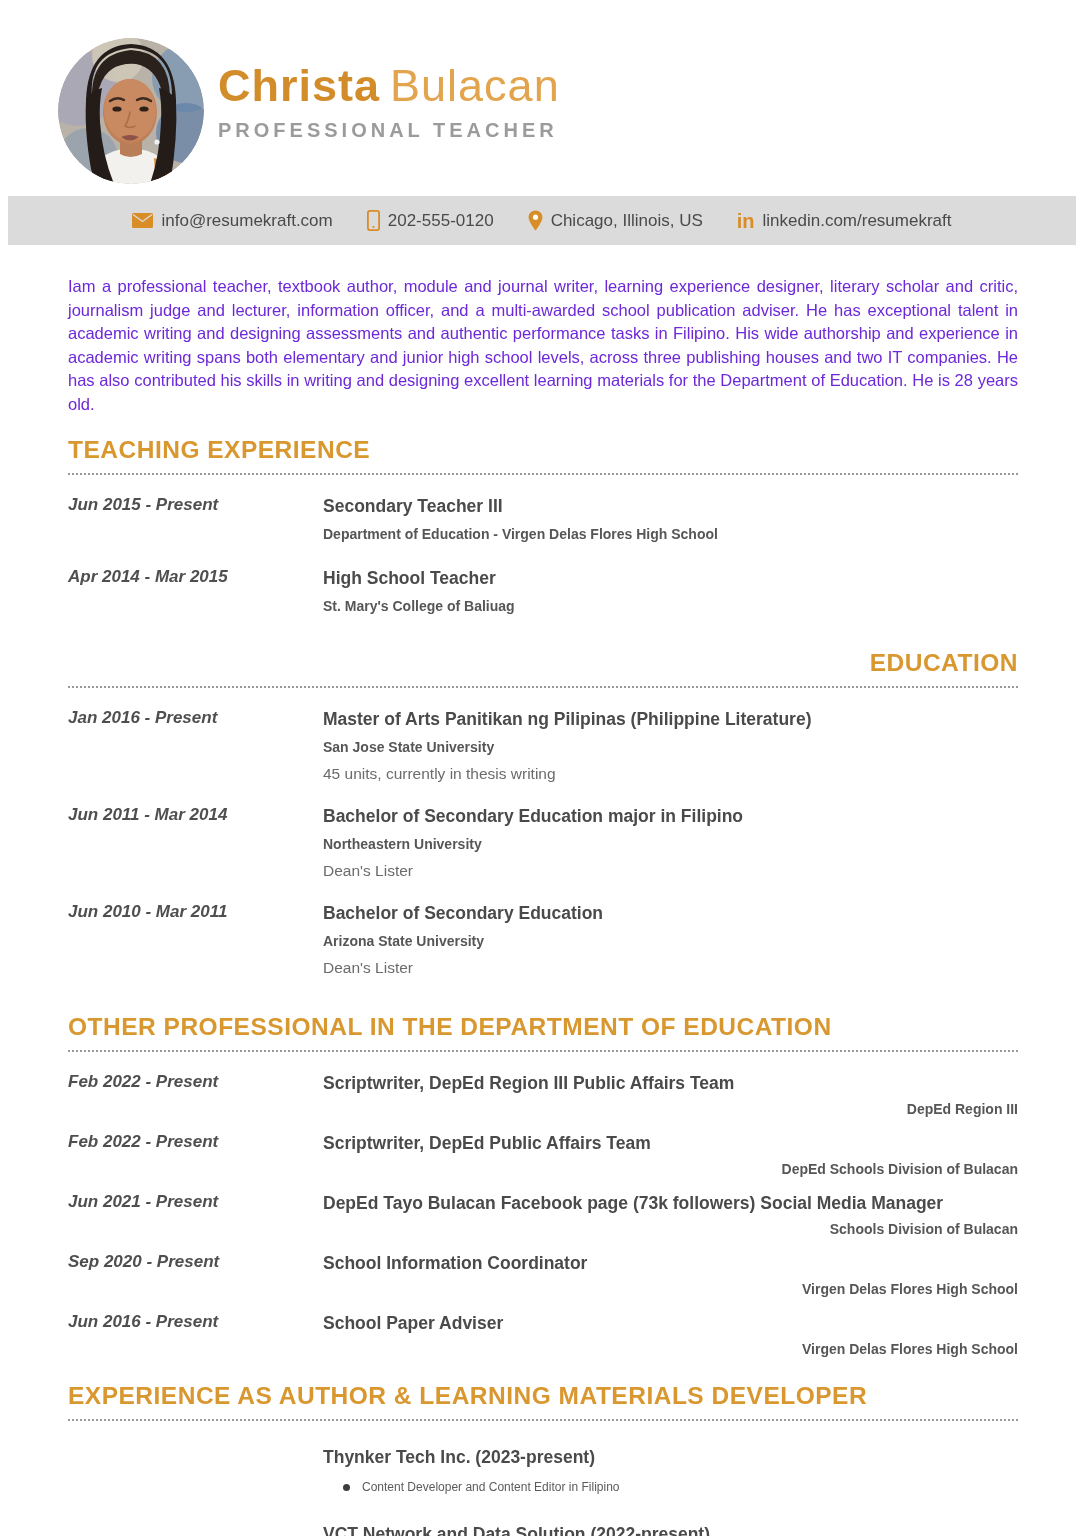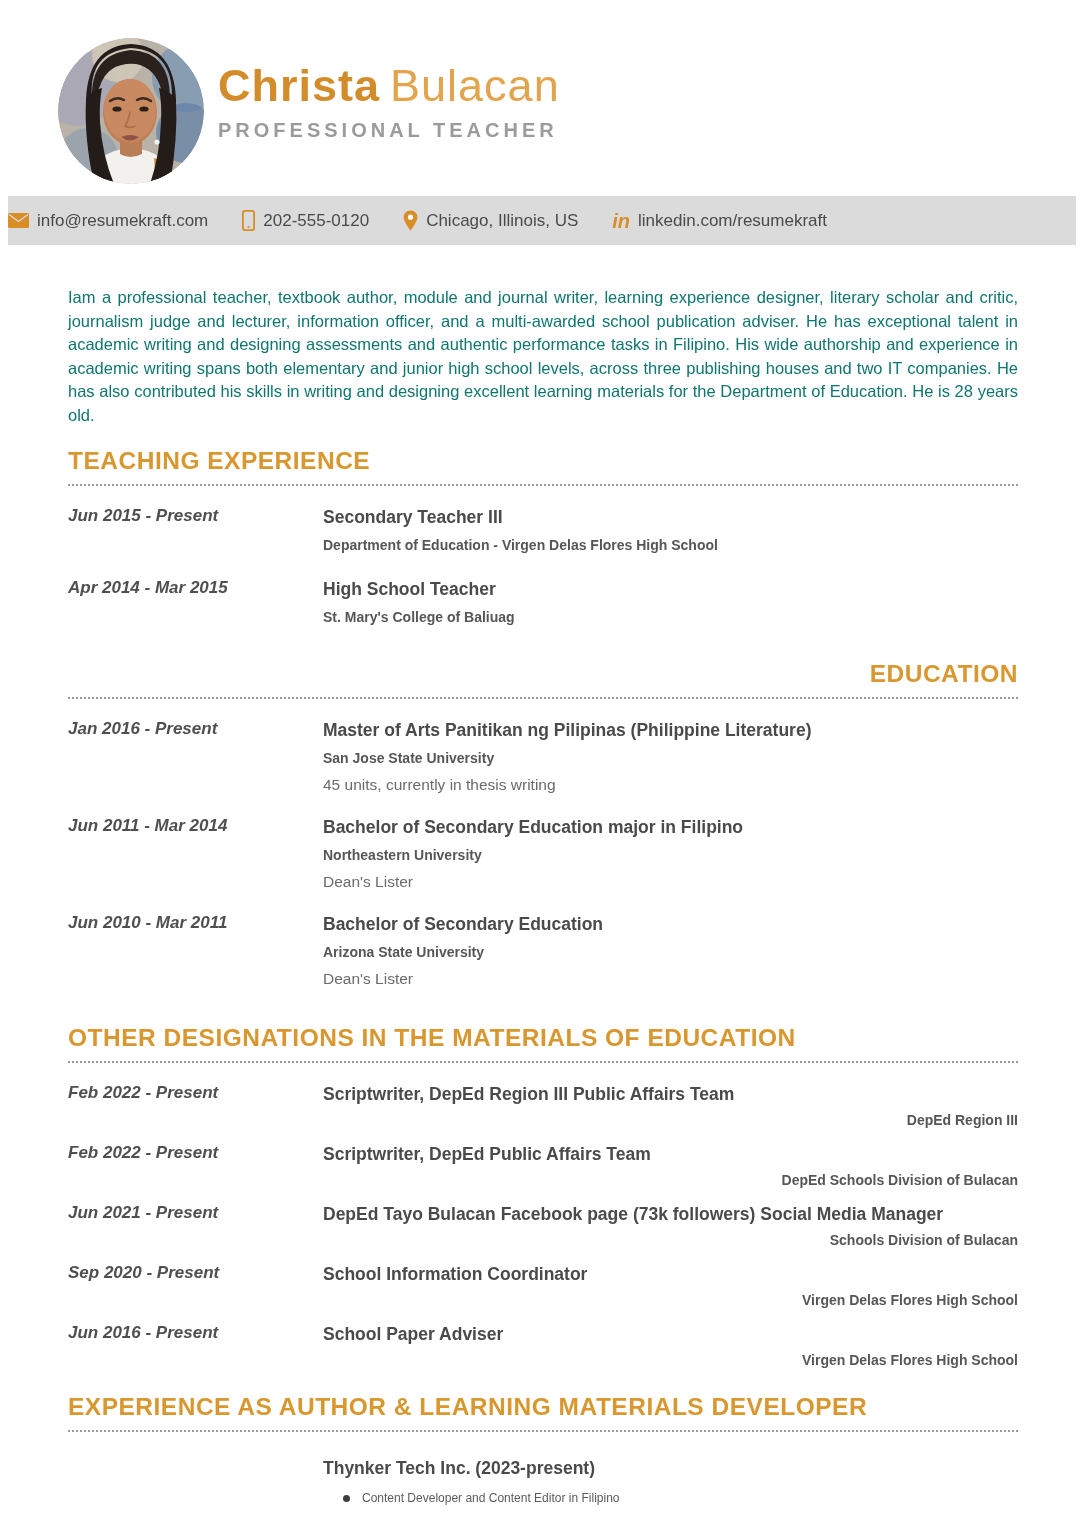--- a/index.html
+++ b/index.html
@@ -23,32 +23,32 @@
   .name .first { color: #d28c2a; font-weight: 700; }
   .name .last  { color: #e2a44c; font-weight: 500; margin-left: 10px; }
   .subtitle {
     margin-top: 10px; font-size: 20px; letter-spacing: 4px;
     color: #9b9b9b; font-weight: 600;
   }
 
   
   .contact-bar {
     margin: 12px 10px 0 8px; height: 49px; background: #dbdbdb;
-    display: flex; align-items: center; justify-content: flex-start; gap: 34px;
+    display: flex; align-items: center; justify-content: center; gap: 34px;
     font-size: 17px; color: #4a4a4a;
   }
   .contact-item { display: flex; align-items: center; gap: 8px; }
-  .cicon { display: inline-flex; align-items: center; justify-content: center; font-style: italic; }
+  .cicon { display: inline-flex; align-items: center; justify-content: center; }
   .li-glyph { color: #d98d27; font-weight: 800; font-size: 20px; letter-spacing: 0; line-height: 1; }
 
   
   .content { padding: 0 68px; }
   .summary {
-    margin-top: 41px; font-size: 16.5px; line-height: 23.6px;
-    text-align: justify; color: #0f766e;
+    margin-top: 30px; font-size: 16.5px; line-height: 23.6px;
+    text-align: justify; color: #6d28d9;
   }
 
   .section-heading {
     font-size: 24.5px; font-weight: 700; color: #d9972f;
     letter-spacing: 0.5px; padding-bottom: 9px;
     border-bottom: 2px dotted #9a9a9a;
   }
   .mt-teaching { margin-top: 19px; }
   .mt-education { margin-top: 30px; text-align: right; }
   .mt-designations { margin-top: 34px; }
@@ -213,21 +213,21 @@
       <div class="entry-date">Jun 2010 - Mar 2011</div>
       <div class="entry-body">
         <div class="entry-title">Bachelor of Secondary Education</div>
         <div class="entry-org">Arizona State University</div>
         <div class="entry-desc">Dean's Lister</div>
       </div>
     </div>
   </div>
 
   <div class="section">
-    <div class="section-heading mt-designations">OTHER DESIGNATIONS IN THE MATERIALS OF EDUCATION</div>
+    <div class="section-heading mt-designations">OTHER PROFESSIONAL IN THE DEPARTMENT OF EDUCATION</div>
 
     <div class="entry gap">
       <div class="entry-date">Feb 2022 - Present</div>
       <div class="entry-body">
         <div class="entry-title">Scriptwriter, DepEd Region III Public Affairs Team</div>
         <div class="entry-org plain">DepEd Region III</div>
       </div>
     </div>
 
     <div class="entry tight">

